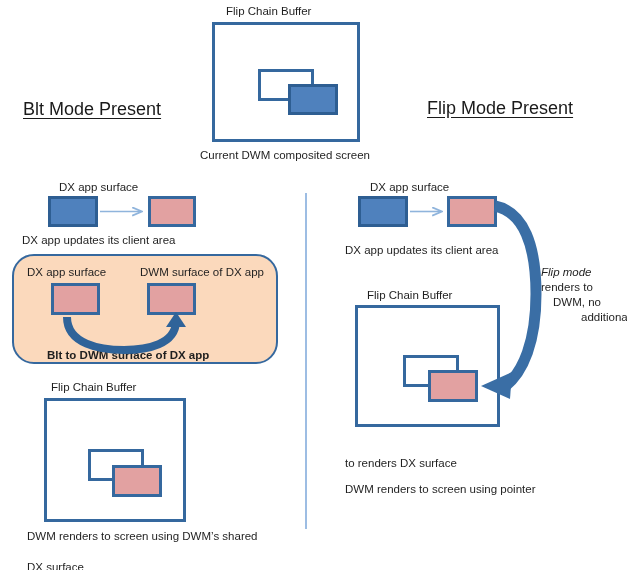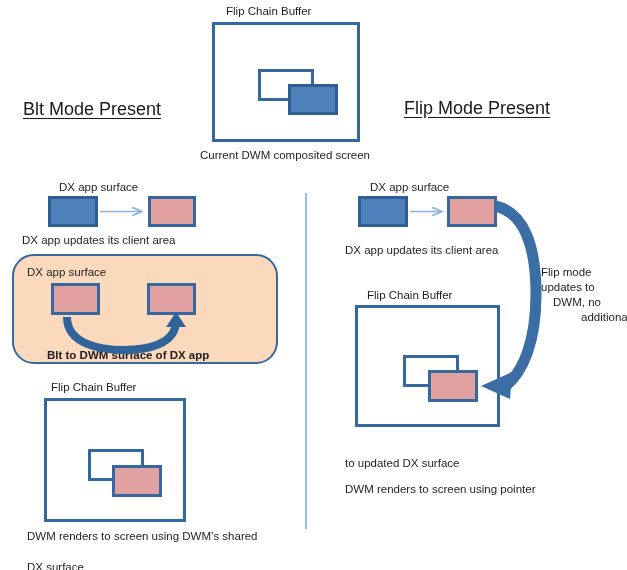--- a/index.html
+++ b/index.html
@@ -88,36 +88,37 @@
   <div class="abs buffer-box" style="left:212px; top:22px; width:148px; height:120px;"></div>
 
   <div class="abs win-outline" style="left:258px; top:69px; width:56px; height:32px;"></div>
 
   <div class="abs rect-blue" style="left:288px; top:84px; width:50px; height:31px;"></div>
 
   <div class="abs label" style="left:200px; top:148px;">Current DWM composited screen</div>
 
   <div class="abs section-title" style="left:23px; top:98px;">Blt Mode Present</div>
 
-  <div class="abs section-title" style="left:404px; top:97px;text-align:center;">Flip Mode Present</div>
+  <div class="abs section-title" style="left:427px; top:97px;text-align:center;">Flip Mode Present</div>
 
   <div class="abs divider" style="left:305px; top:193px; height:336px;"></div>
 
   <div class="abs label" style="left:59px; top:180px;">DX app surface</div>
 
   <div class="abs rect-blue" style="left:48px; top:196px; width:50px; height:31px;"></div>
 
   <div class="abs rect-pink" style="left:148px; top:196px; width:48px; height:31px;"></div>
 
   <div class="abs label" style="left:22px; top:233px;">DX app updates its client area</div>
 
   <div class="abs orange-panel" style="left:12px; top:254px; width:266px; height:110px;"></div>
 
   <div class="abs label" style="left:27px; top:265px;">DX app surface</div>
 
+  <div class="abs label" style="left:140px; top:265px;">DWM surface of DX app</div>
 
   <div class="abs rect-pink" style="left:51px; top:283px; width:49px; height:32px;"></div>
 
   <div class="abs rect-pink" style="left:147px; top:283px; width:49px; height:32px;"></div>
 
   <div class="abs label" style="left:47px; top:348px;font-weight:bold;">Blt to DWM surface of DX app</div>
 
   <div class="abs label" style="left:51px; top:380px;">Flip Chain Buffer</div>
 
   <div class="abs buffer-box" style="left:44px; top:398px; width:142px; height:124px;"></div>
@@ -130,35 +131,35 @@
   <div class="abs label" style="left:27px; top:560px;text-decoration:underline;">DX surface</div>
 
   <div class="abs label" style="left:370px; top:180px;">DX app surface</div>
 
   <div class="abs rect-blue" style="left:358px; top:196px; width:50px; height:31px;"></div>
 
   <div class="abs rect-pink" style="left:447px; top:196px; width:50px; height:31px;"></div>
 
   <div class="abs label" style="left:345px; top:243px;">DX app updates its client area</div>
 
-  <div class="abs label" style="left:541px; top:265px;">Flip mode</div>
-  <div class="abs label" style="left:541px; top:280px;">updates to</div>
+  <div class="abs label" style="left:541px; top:265px;font-style:italic;">Flip mode</div>
+  <div class="abs label" style="left:541px; top:280px;">renders to</div>
   <div class="abs label" style="left:553px; top:295px;">DWM, no</div>
   <div class="abs label" style="left:541px; top:310px;margin-left:40px;">additional blt</div>
 
   <div class="abs label" style="left:367px; top:288px;">Flip Chain Buffer</div>
 
   <div class="abs buffer-box" style="left:355px; top:305px; width:145px; height:122px;"></div>
 
   <div class="abs win-outline" style="left:403px; top:355px; width:56px; height:32px;"></div>
 
   <div class="abs rect-pink" style="left:428px; top:370px; width:50px; height:32px;"></div>
 
   <div class="abs label" style="left:345px; top:441px;margin-top:41px;">DWM renders to screen using pointer</div>
-  <div class="abs label" style="left:345px; top:456px;">to updated DX surface</div>
+  <div class="abs label" style="left:345px; top:456px;">to renders DX surface</div>
 
   <svg class="overlay" viewBox="0 0 627 570">
     <defs>
       <marker id="thinHead" markerWidth="7" markerHeight="7" refX="5.5" refY="3" orient="auto" markerUnits="strokeWidth">
         <path d="M0,0.4 L6,3 L0,5.6" fill="none" stroke="#8FB4DC" stroke-width="1.1"></path>
       </marker>
     </defs>
 
     <line x1="100" y1="211.5" x2="141" y2="211.5" stroke="#8FB4DC" stroke-width="1.6" marker-end="url(#thinHead)"></line>
 

